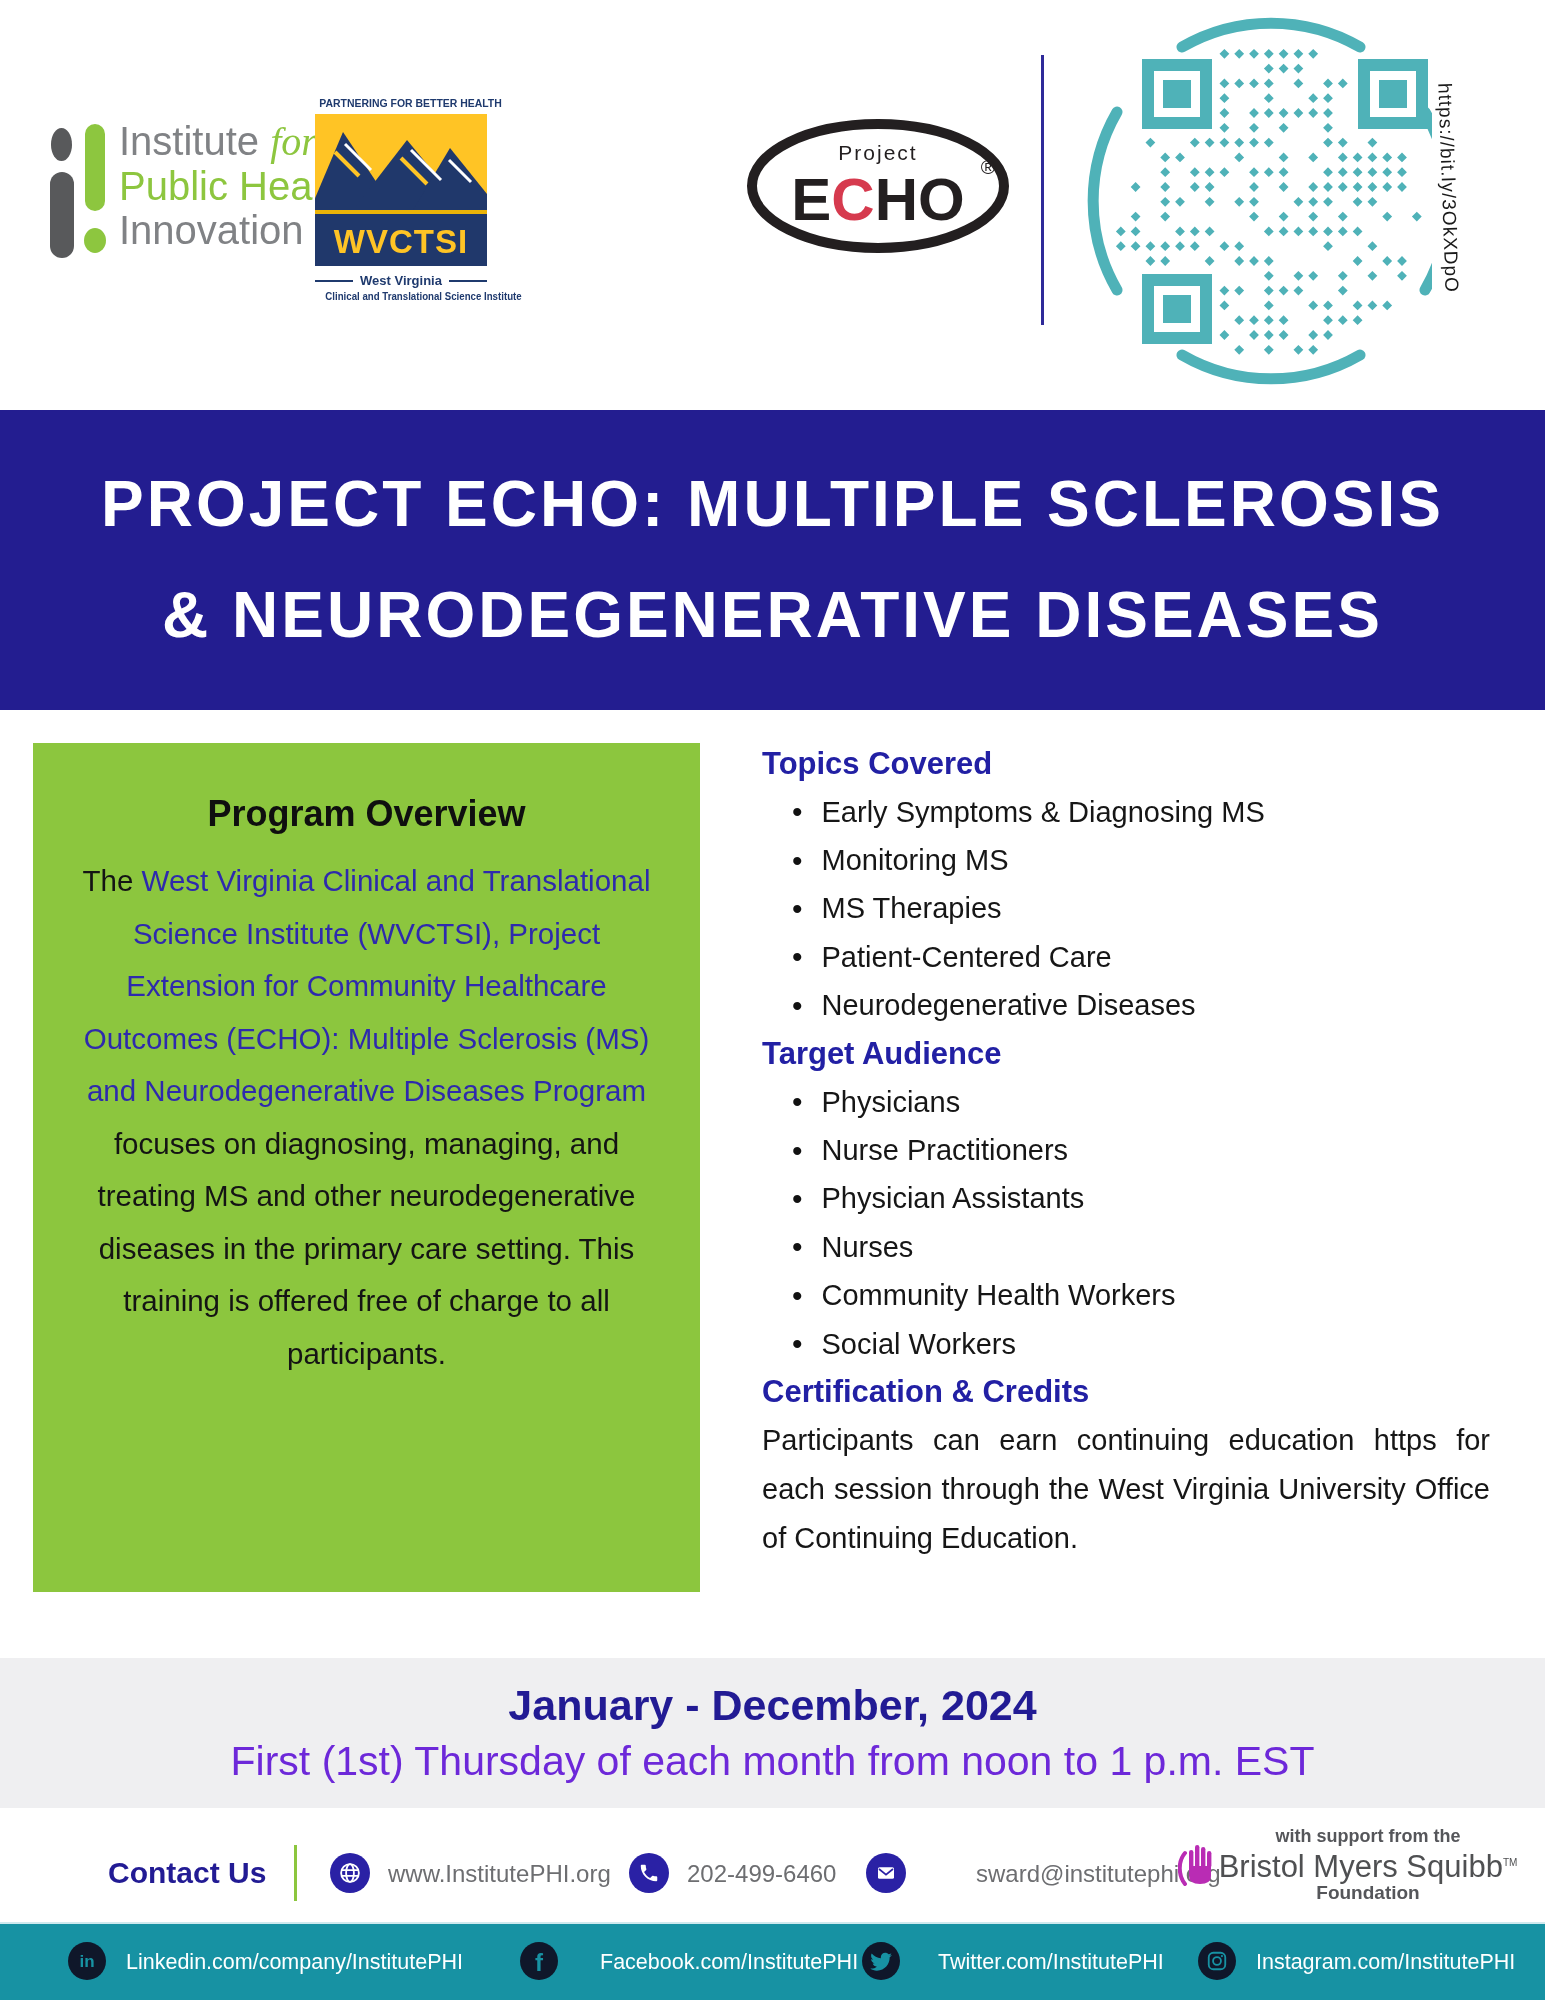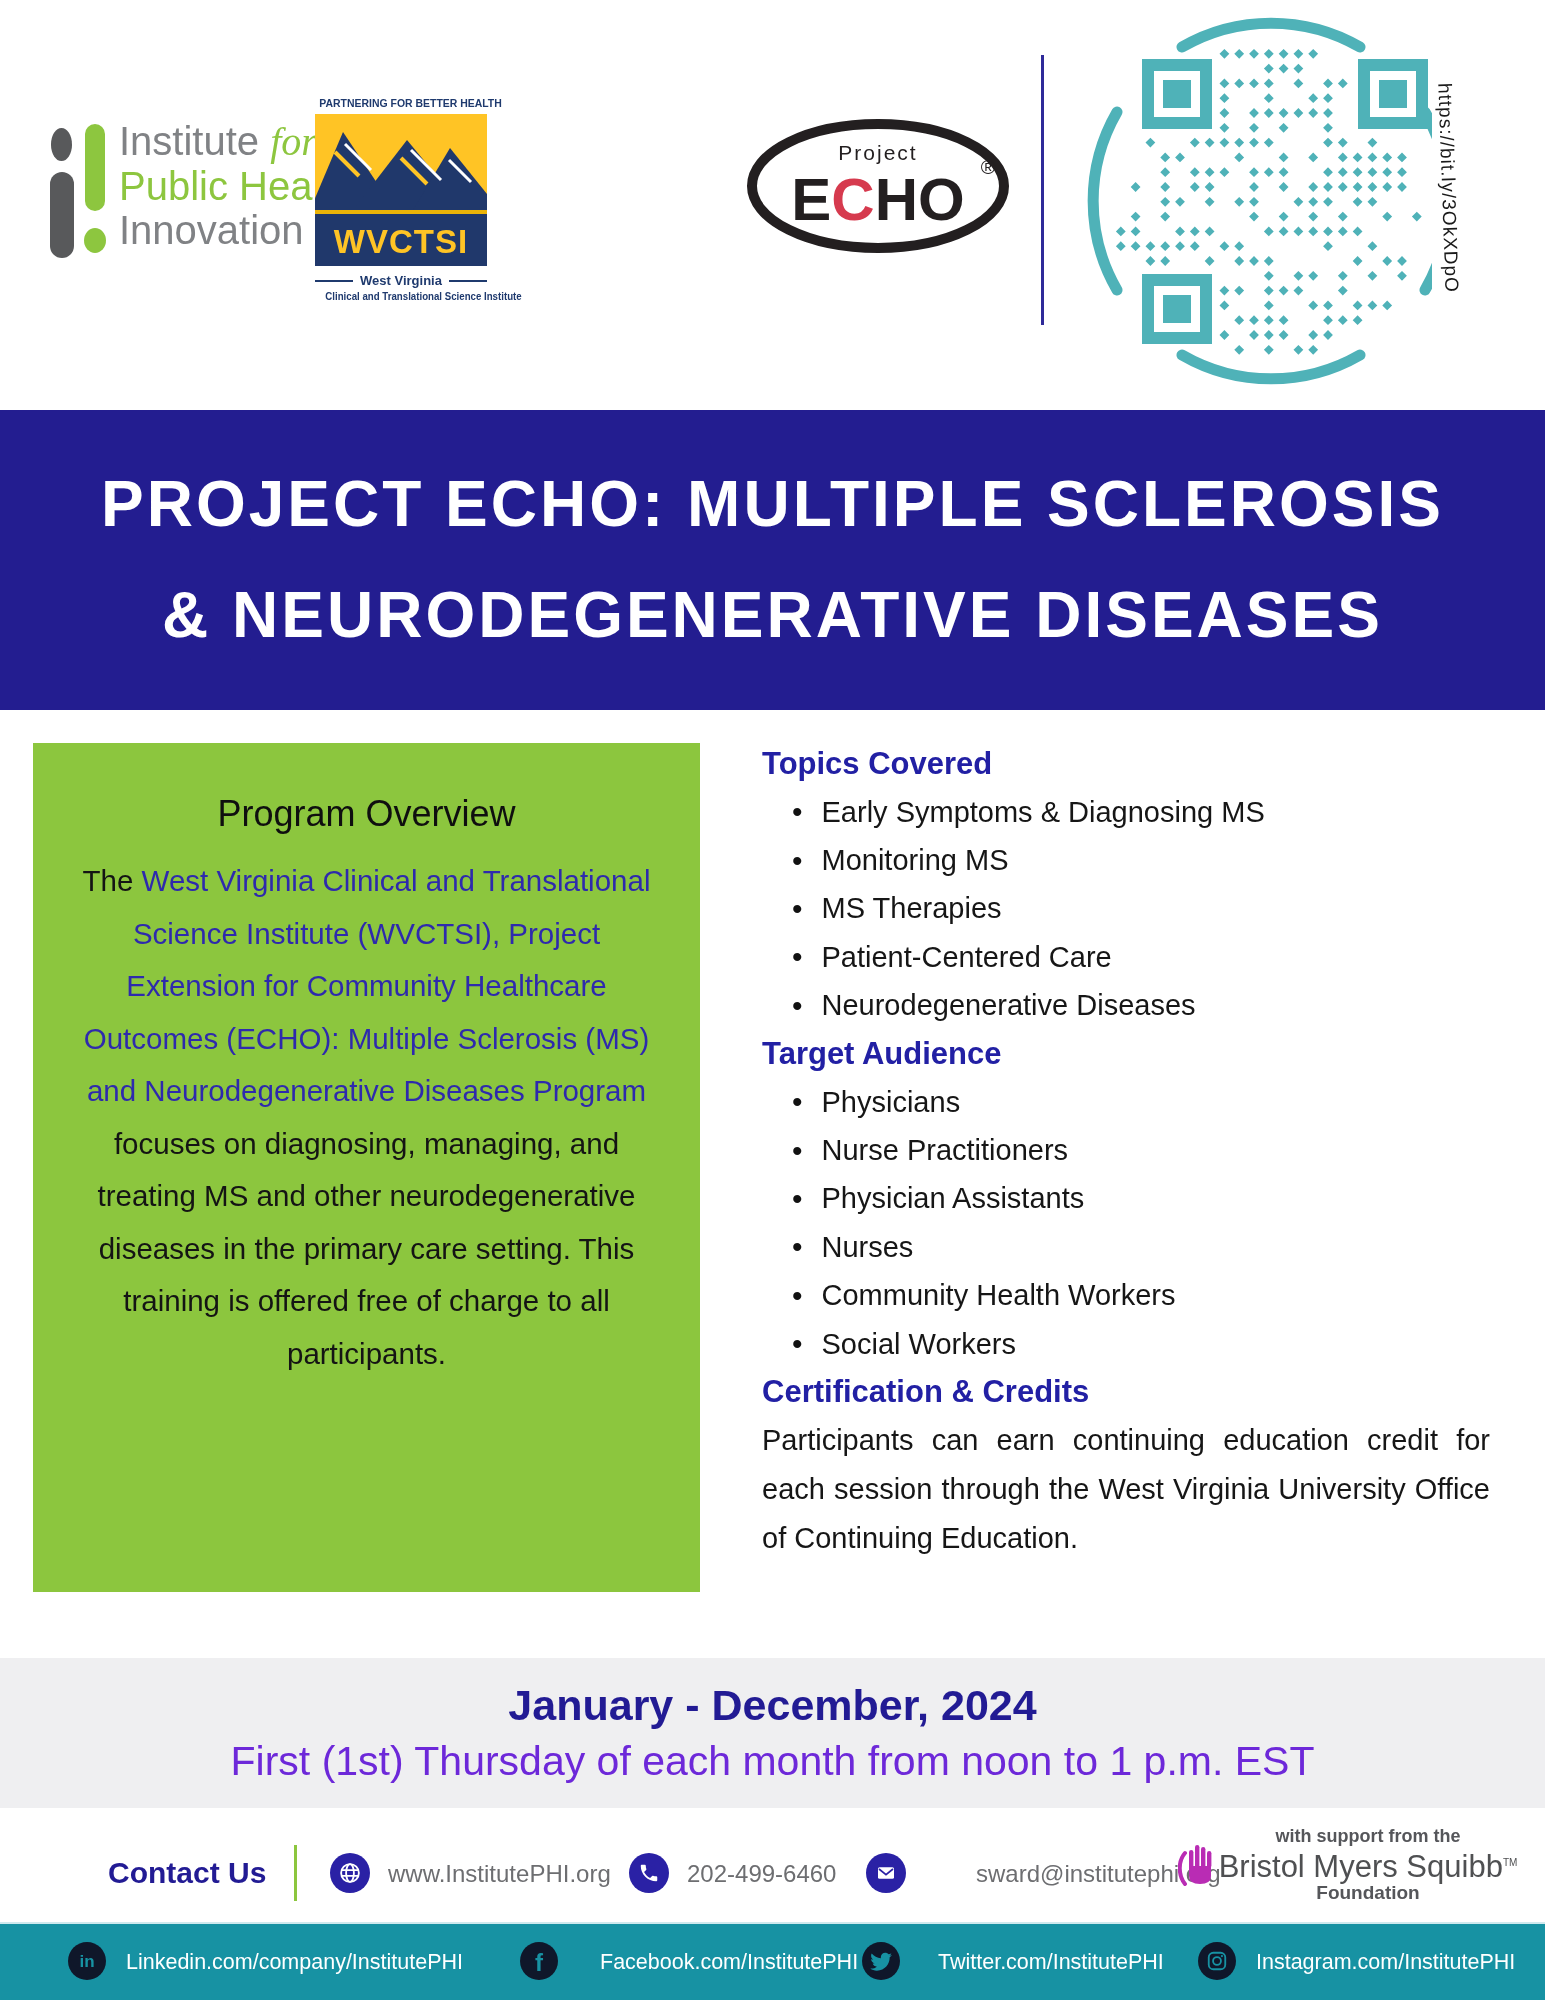--- a/index.html
+++ b/index.html
@@ -43,21 +43,21 @@
   #qr-url{position:absolute; left:1312px; top:176px; width:270px; height:24px;
     transform:rotate(88deg); transform-origin:center; font-size:19px; letter-spacing:1px; color:#1a1a1a; text-align:center; white-space:nowrap;}
 
   
   #title-band{position:absolute; left:0; top:410px; width:1545px; height:300px; background:#231d90;
     display:flex; flex-direction:column; align-items:center; justify-content:center;}
   #title-band .t-line{color:#ffffff; font-weight:bold; font-size:64px; letter-spacing:3px; line-height:111px; white-space:nowrap;}
 
   
   #overview-box{position:absolute; left:33px; top:743px; width:667px; height:849px; background:#8cc63e;}
-  #overview-heading{margin:50px 0 0 0; text-align:center; font-size:36px; font-weight:normal; color:#0f0f0f;}
+  #overview-heading{margin:50px 0 0 0; text-align:center; font-size:36px; font-weight:bold; color:#0f0f0f;}
   #overview-body{margin:20px 42px 0 42px; text-align:center; font-size:29.5px; line-height:1.78; color:#141414;}
   #overview-body .blue{color:#2e2aad;}
 
   
   #right-col{position:absolute; left:762px; top:740px; width:728px;}
   .section-heading{font-size:31px; font-weight:bold; color:#2220a4; height:48px; line-height:48px;}
   ul.bullets{list-style:none; margin:0; padding:0;}
   ul.bullets li{height:48.4px; display:flex; align-items:center; font-size:29px; color:#161616;}
   ul.bullets li::before{content:"•"; margin:0 19px 0 30px; font-size:30px; color:#111;}
   #cert-body{margin:0; font-size:29px; line-height:49px; color:#161616; text-align:justify;}
@@ -186,21 +186,21 @@
   <div class="section-heading">Target Audience</div>
   <ul class="bullets">
     <li>Physicians</li>
     <li>Nurse Practitioners</li>
     <li>Physician Assistants</li>
     <li>Nurses</li>
     <li>Community Health Workers</li>
     <li>Social Workers</li>
   </ul>
   <div class="section-heading">Certification &amp; Credits</div>
-  <p id="cert-body">Participants can earn continuing education credit for each session through the West Virginia University Office of Continuing Education.</p>
+  <p id="cert-body">Participants can earn continuing education https for each session through the West Virginia University Office of Continuing Education.</p>
 </div>
 
 <div id="schedule">
   <div id="schedule-dates">January - December, 2024</div>
   <div id="schedule-time">First (1st) Thursday of each month from noon to 1 p.m. EST</div>
 </div>
 
 <div id="contact-label">Contact Us</div>
 <div id="contact-divider"></div>
 

